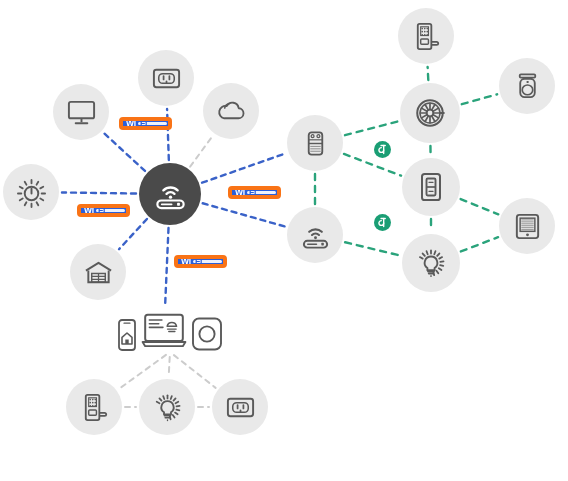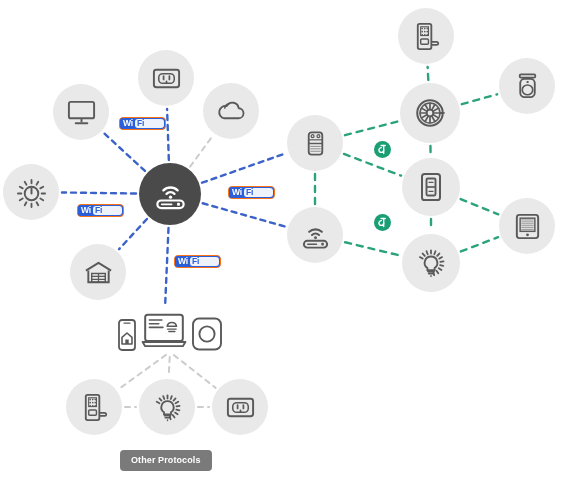--- a/index.html
+++ b/index.html
@@ -40,21 +40,21 @@
   .node svg {
     display: block;
   }
   .badge-wifi {
     position: absolute;
     display: flex;
     align-items: stretch;
     height: 13px;
     border-radius: 4px;
     background: #2b5fd9;
-    border: 1px solid #f97316;
+    border: 4px solid #f97316;
     box-sizing: border-box;
     overflow: hidden;
     font-family: "Liberation Sans", sans-serif;
     font-weight: bold;
     font-size: 8.5px;
     line-height: 11px;
     letter-spacing: -0.2px;
   }
   .badge-wifi .wi {
     color: #ffffff;
@@ -411,15 +411,14 @@
       </div>
       <div class="badge-green" style="left: 374px; top: 214px;">
         <svg width="11" height="11" viewBox="0 0 12 12" aria-hidden="true">
       <path d="M7.3 1.6 v8.8" stroke="#ffffff" stroke-width="1.5" stroke-linecap="round" fill="none"></path>
       <path d="M4.4 1.6 h4.6" stroke="#ffffff" stroke-width="1.5" stroke-linecap="round" fill="none"></path>
       <path d="M7.3 6.6 a2.6 2.6 0 1 1 -2.6 -2.6" stroke="#ffffff" stroke-width="1.5" fill="none" stroke-linecap="round"></path>
     </svg>
       </div>
     </div>
 
-  <div class="protocol-label" id="protocol-label" style="left: 120px; top: 450px;">Other Protocols</div>
 
 </div>
 
 </body></html>

